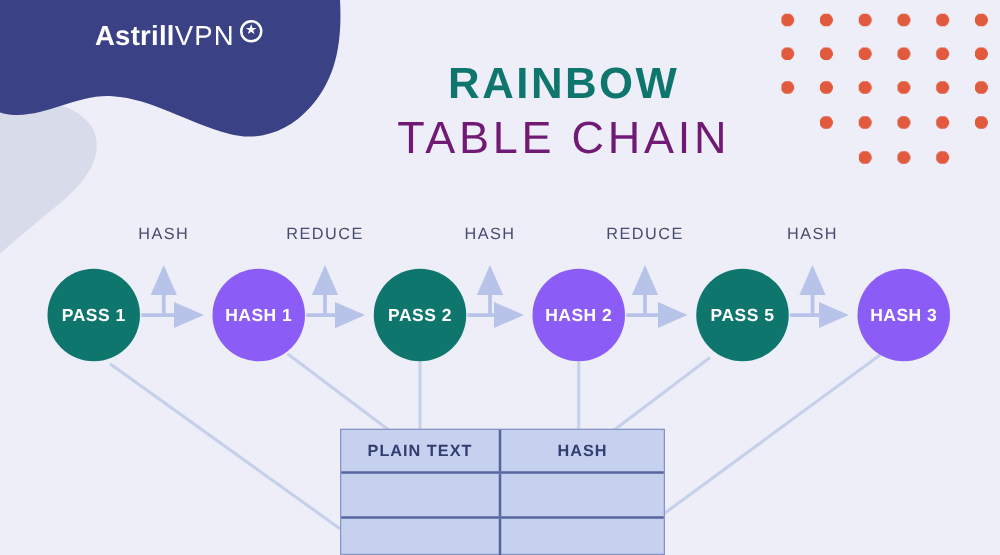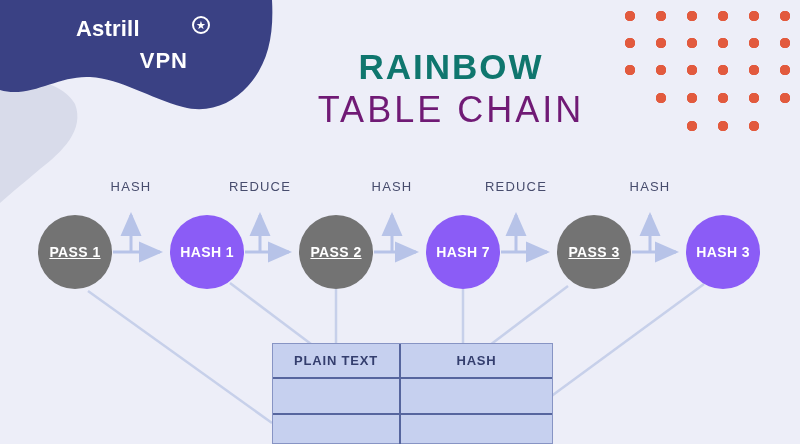--- a/index.html
+++ b/index.html
@@ -6,21 +6,21 @@
   .stage{
     position:relative;width:800px;height:444px;overflow:hidden;
     background:#edeef8;font-family:"Liberation Sans",sans-serif;
   }
   .layer{position:absolute;left:0;top:0;width:800px;height:444px;}
   svg.bg{z-index:1;}
 
   
   .logo{position:absolute;left:76px;top:16px;z-index:4;display:flex;align-items:flex-start;color:#fff;}
   .logo .brand{font-size:22px;font-weight:700;letter-spacing:.2px;}
-  .logo .suffix{font-size:22px;font-weight:700;letter-spacing:1px;margin-top:32px;}
+  .logo .suffix{font-size:22px;font-weight:400;letter-spacing:1px;}
   .logo .badge{width:14px;height:14px;border:2px solid #fff;border-radius:50%;
     margin-left:4px;display:flex;align-items:center;justify-content:center;}
   .logo .badge span{font-size:11px;line-height:11px;color:#fff;transform:translateY(-.5px);}
 
   
   .title{position:absolute;left:451px;top:33px;transform:translateX(-50%);
     text-align:center;z-index:4;white-space:nowrap;}
   .title .t1{font-size:35px;font-weight:700;color:#0f766e;letter-spacing:2px;line-height:40px;margin-top:14px;}
   .title .t2{font-size:36px;font-weight:400;color:#701a75;letter-spacing:3px;line-height:42px;margin-top:2px;}
 
@@ -31,31 +31,31 @@
   .dr1{left:625px;top:11px;width:166px;}
   .dr2{left:625px;top:38px;width:166px;}
   .dr3{left:625px;top:65px;width:166px;}
   .dr4{left:656px;top:93px;width:135px;}
   .dr5{left:687px;top:121px;width:73px;}
 
   
   .node{position:absolute;top:215px;width:74px;height:74px;border-radius:50%;
     display:flex;align-items:center;justify-content:center;z-index:3;
     color:#fff;font-size:14px;font-weight:600;letter-spacing:.4px;white-space:nowrap;}
-  .pass{background:#737373;text-decoration:underline;}
+  .pass{background:#0f766e;}
   .hash{background:#8b5cf6;}
   .n1{left:38px;} .n2{left:170px;} .n3{left:299px;} .n4{left:426px;} .n5{left:557px;} .n6{left:686px;}
 
   
   .step{position:absolute;top:179px;transform:translateX(-50%);z-index:3;
     font-size:13px;color:#474c6d;letter-spacing:1.2px;white-space:nowrap;}
   .sl1{left:131px;} .sl2{left:260px;} .sl3{left:392px;} .sl4{left:516px;} .sl5{left:650px;}
 
   
-  .rtable{position:absolute;left:272px;top:343px;width:281px;height:101px;z-index:5;
+  .rtable{position:absolute;left:272px;top:343px;width:260px;height:101px;z-index:5;
     background:#c6d0ef;border:1px solid #8794c4;box-sizing:border-box;}
   .t-row{display:flex;height:33px;border-bottom:2px solid #56659e;}
   .t-row.mid{height:34px;}
   .t-row.last{height:29px;border-bottom:none;}
   .t-cell{flex:0 0 126px;border-right:2px solid #56659e;display:flex;
     align-items:center;justify-content:center;}
   .t-cell:last-child{flex:1 1 auto;border-right:none;}
   .t-head .t-cell{font-size:13px;font-weight:700;color:#343e6e;letter-spacing:.8px;}
 </style>
 </head>
@@ -121,22 +121,22 @@
 
   <div class="step sl1">HASH</div>
   <div class="step sl2">REDUCE</div>
   <div class="step sl3">HASH</div>
   <div class="step sl4">REDUCE</div>
   <div class="step sl5">HASH</div>
 
   <div class="node pass n1">PASS 1</div>
   <div class="node hash n2">HASH 1</div>
   <div class="node pass n3">PASS 2</div>
-  <div class="node hash n4">HASH 7</div>
-  <div class="node pass n5">PASS 3</div>
+  <div class="node hash n4">HASH 2</div>
+  <div class="node pass n5">PASS 5</div>
   <div class="node hash n6">HASH 3</div>
 
   <div class="rtable">
     <div class="t-row t-head">
       <div class="t-cell">PLAIN TEXT</div>
       <div class="t-cell">HASH</div>
     </div>
     <div class="t-row mid">
       <div class="t-cell"></div>
       <div class="t-cell"></div>

